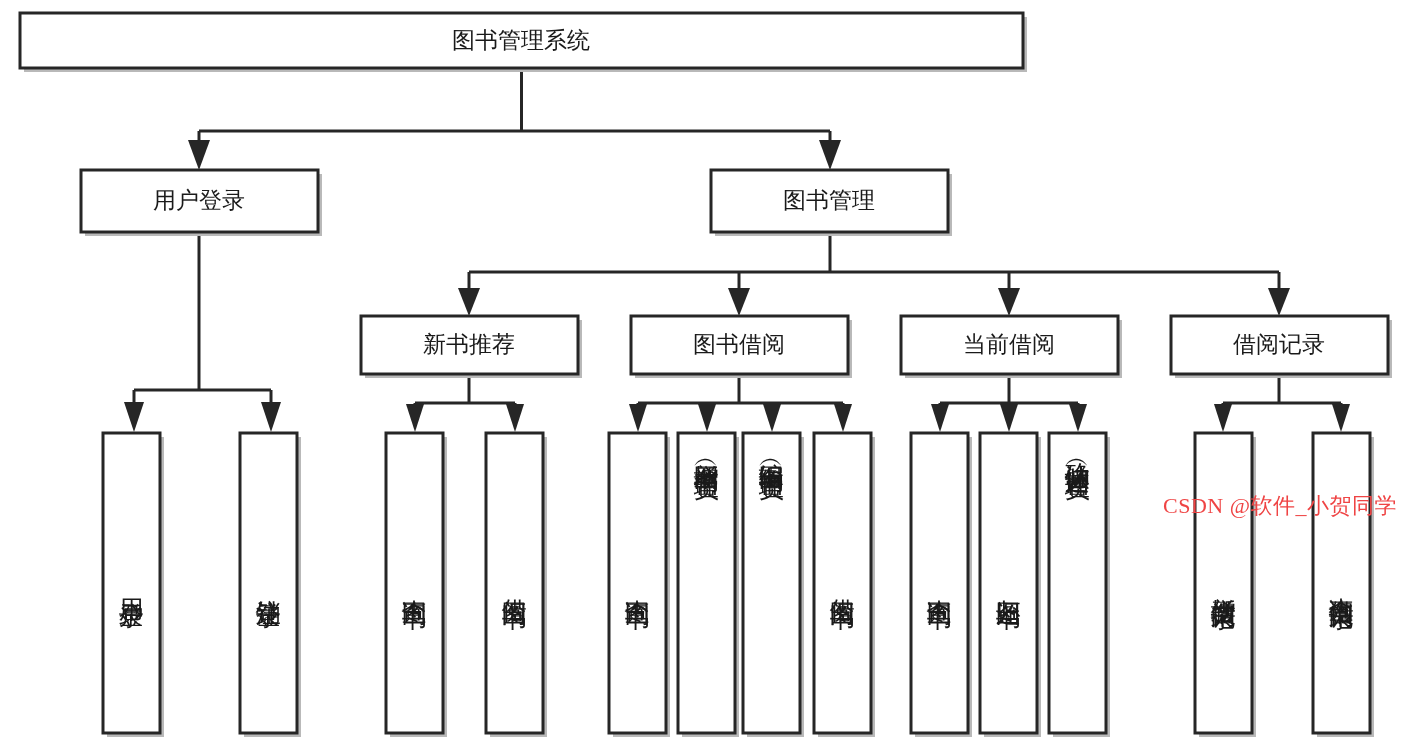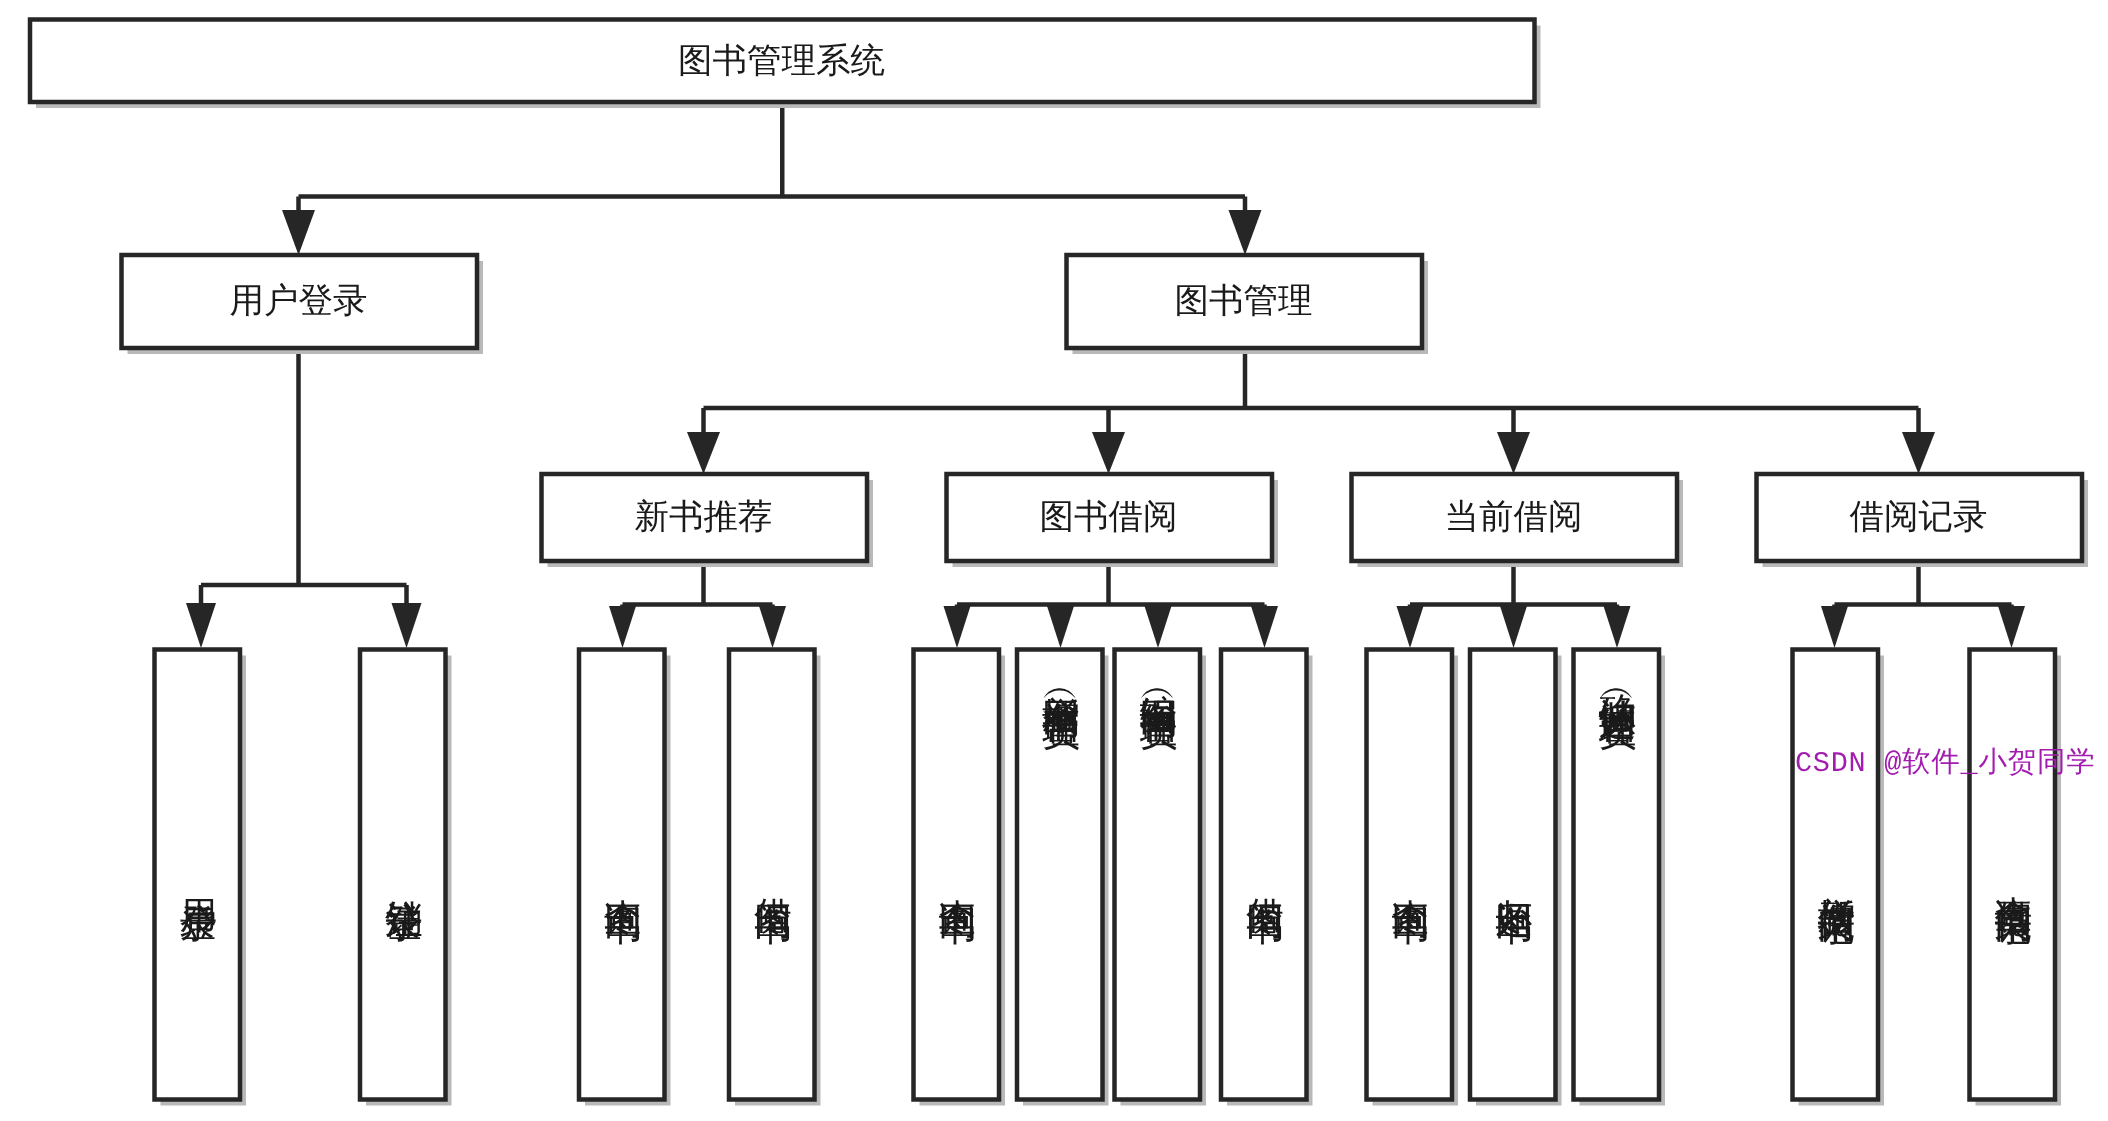--- a/index.html
+++ b/index.html
@@ -65,23 +65,23 @@
     font-size: 25px;
     line-height: 1.06;
     letter-spacing: 2px;
     color: #1a1a1a;
     white-space: nowrap;
   }
   .watermark {
     position: absolute;
     right: 8px;
     bottom: 8px;
-    font-family: Liberation Mono, monospace;
-    font-size: 19px;
-    color: #a21caf;
+    font-family: Liberation Serif, serif;
+    font-size: 22px;
+    color: #ef4444;
     letter-spacing: 0.5px;
     white-space: nowrap;
   }
 </style>
 </head>
 <body>
 
 <div id="diagram-root">
 
   <svg class="flow" viewBox="0 0 1405 747">

